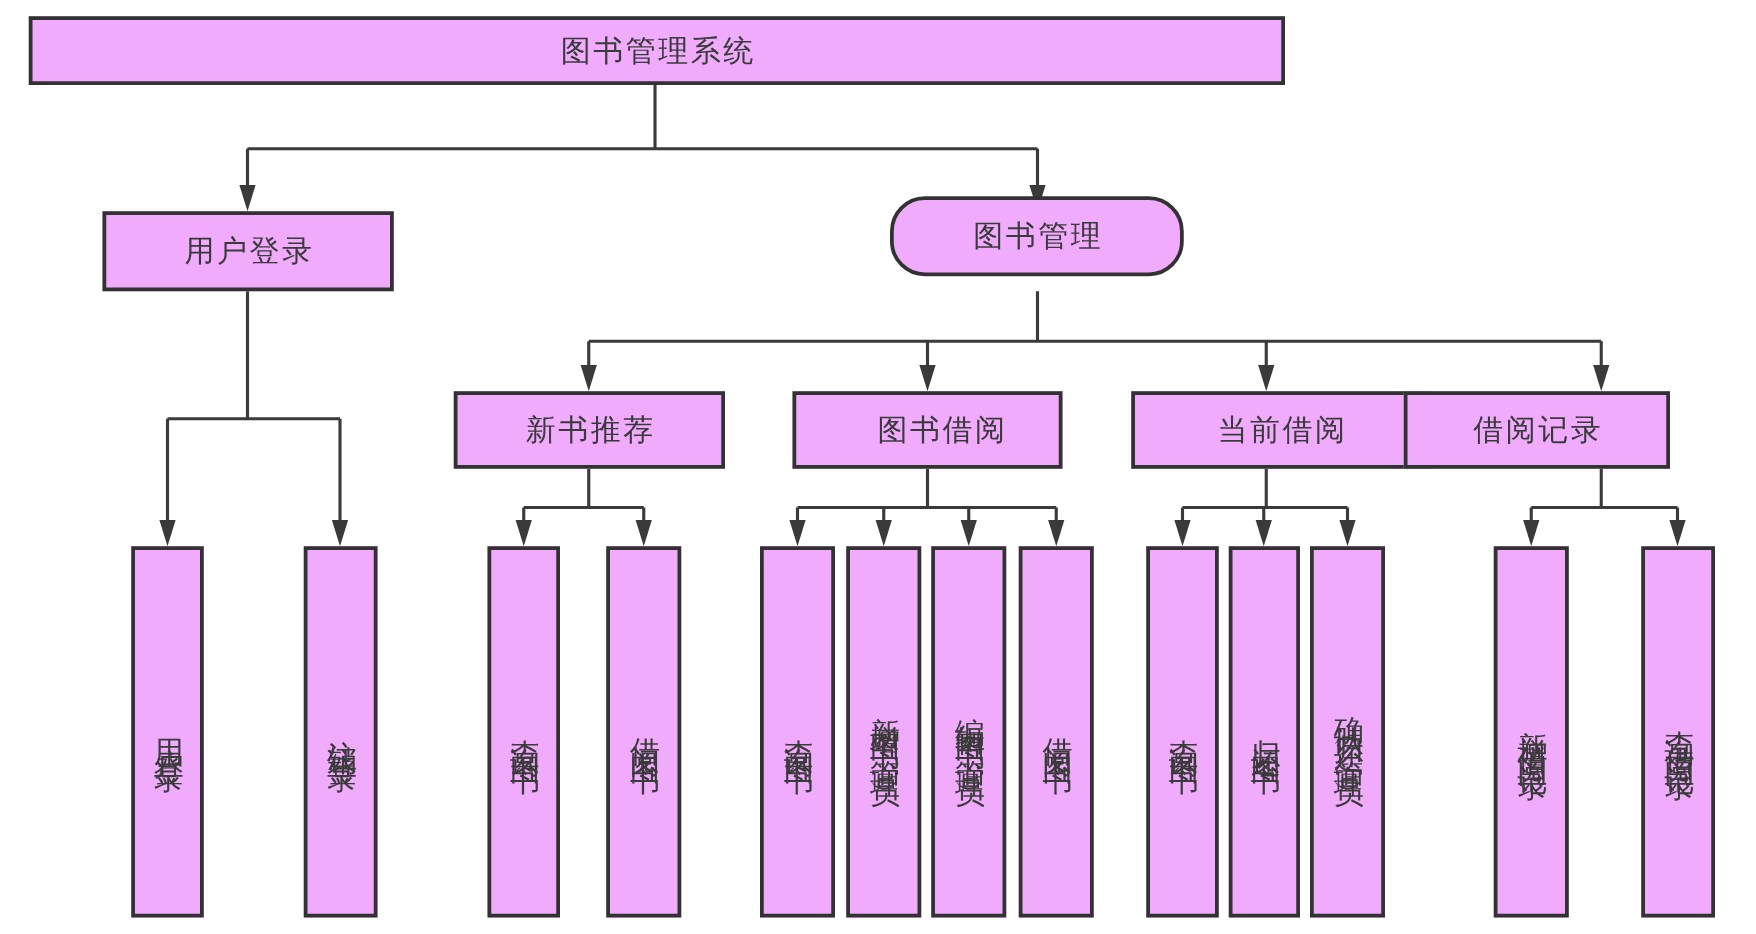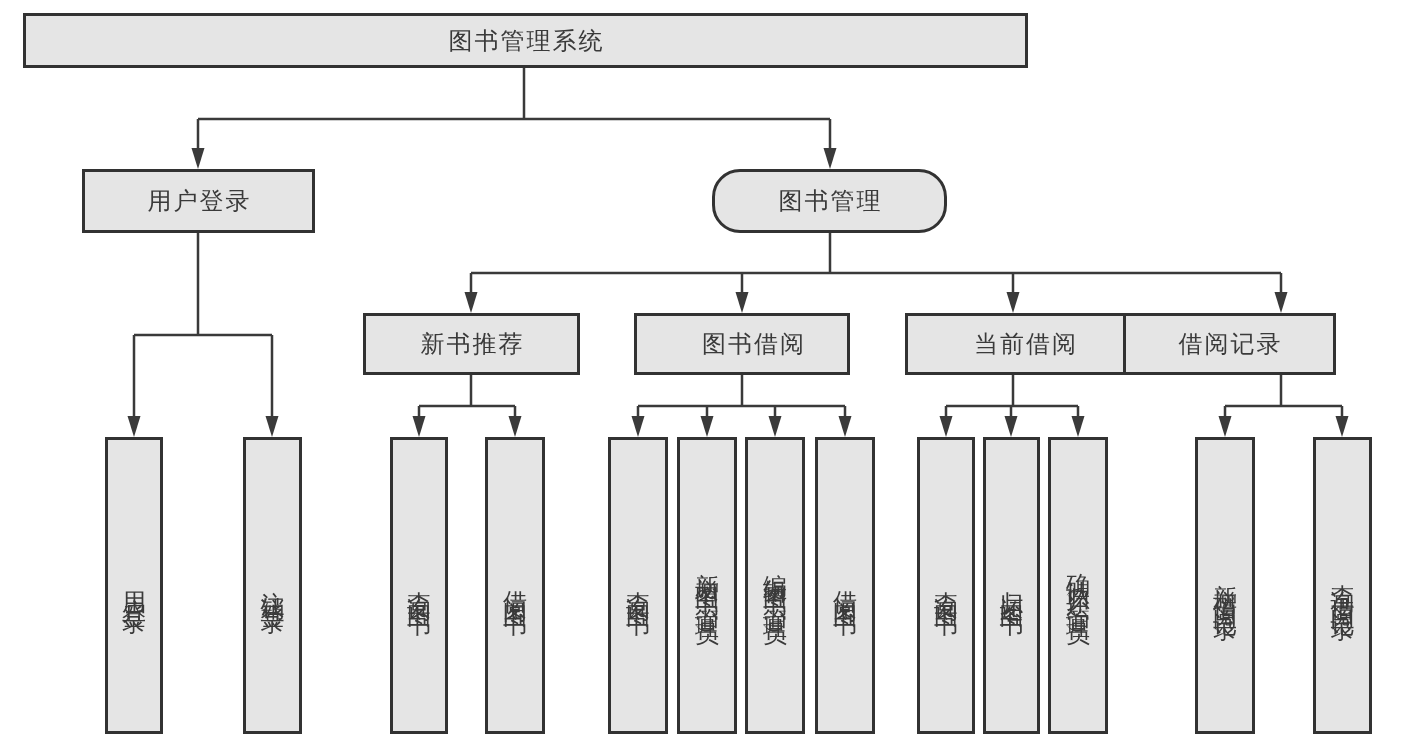--- a/index.html
+++ b/index.html
@@ -18,21 +18,21 @@
   #connectors {
     position: absolute;
     left: 0;
     top: 0;
     width: 1405px;
     height: 747px;
   }
   .node {
     position: absolute;
     box-sizing: border-box;
-    background: #e5e5e5;
+    background: #f0abfc;
     border: 3px solid #323232;
     display: flex;
     align-items: center;
     justify-content: center;
     color: #3a3a3a;
     font-size: 24px;
     letter-spacing: 2px;
   }
   .node .label {
     white-space: nowrap;
@@ -87,21 +87,21 @@
       <polygon points="1225,437 1218.5,416 1231.5,416" fill="#3a3a3a"></polygon>
       <polygon points="1342,437 1335.5,416 1348.5,416" fill="#3a3a3a"></polygon>
     </svg>
   <div id="nodes">
       <div class="node" style="left: 23px; top: 13px; width: 1005px; height: 55px; border-color: rgb(50, 50, 50); color: rgb(58, 58, 58);">
         <span class="label">图书管理系统</span>
       </div>
       <div class="node" style="left: 82px; top: 169px; width: 233px; height: 64px; border-color: rgb(50, 50, 50); color: rgb(58, 58, 58);">
         <span class="label">用户登录</span>
       </div>
-      <div class="node" style="left: 712px; top: 169px; width: 235px; height: 64px; border-color: rgb(50, 50, 50); color: rgb(58, 58, 58); border-radius: 28px;">
+      <div class="node" style="left: 712px; top: 157px; width: 235px; height: 64px; border-color: rgb(50, 50, 50); color: rgb(58, 58, 58); border-radius: 28px;">
         <span class="label">图书管理</span>
       </div>
       <div class="node" style="left: 363px; top: 313px; width: 217px; height: 62px; border-color: rgb(50, 50, 50); color: rgb(58, 58, 58);">
         <span class="label">新书推荐</span>
       </div>
       <div class="node" style="left: 634px; top: 313px; width: 216px; height: 62px; border-color: rgb(50, 50, 50); color: rgb(58, 58, 58); padding-left: 22px;">
         <span class="label">图书借阅</span>
       </div>
       <div class="node" style="left: 905px; top: 313px; width: 240px; height: 62px; border-color: rgb(50, 50, 50); color: rgb(58, 58, 58);">
         <span class="label">当前借阅</span>

